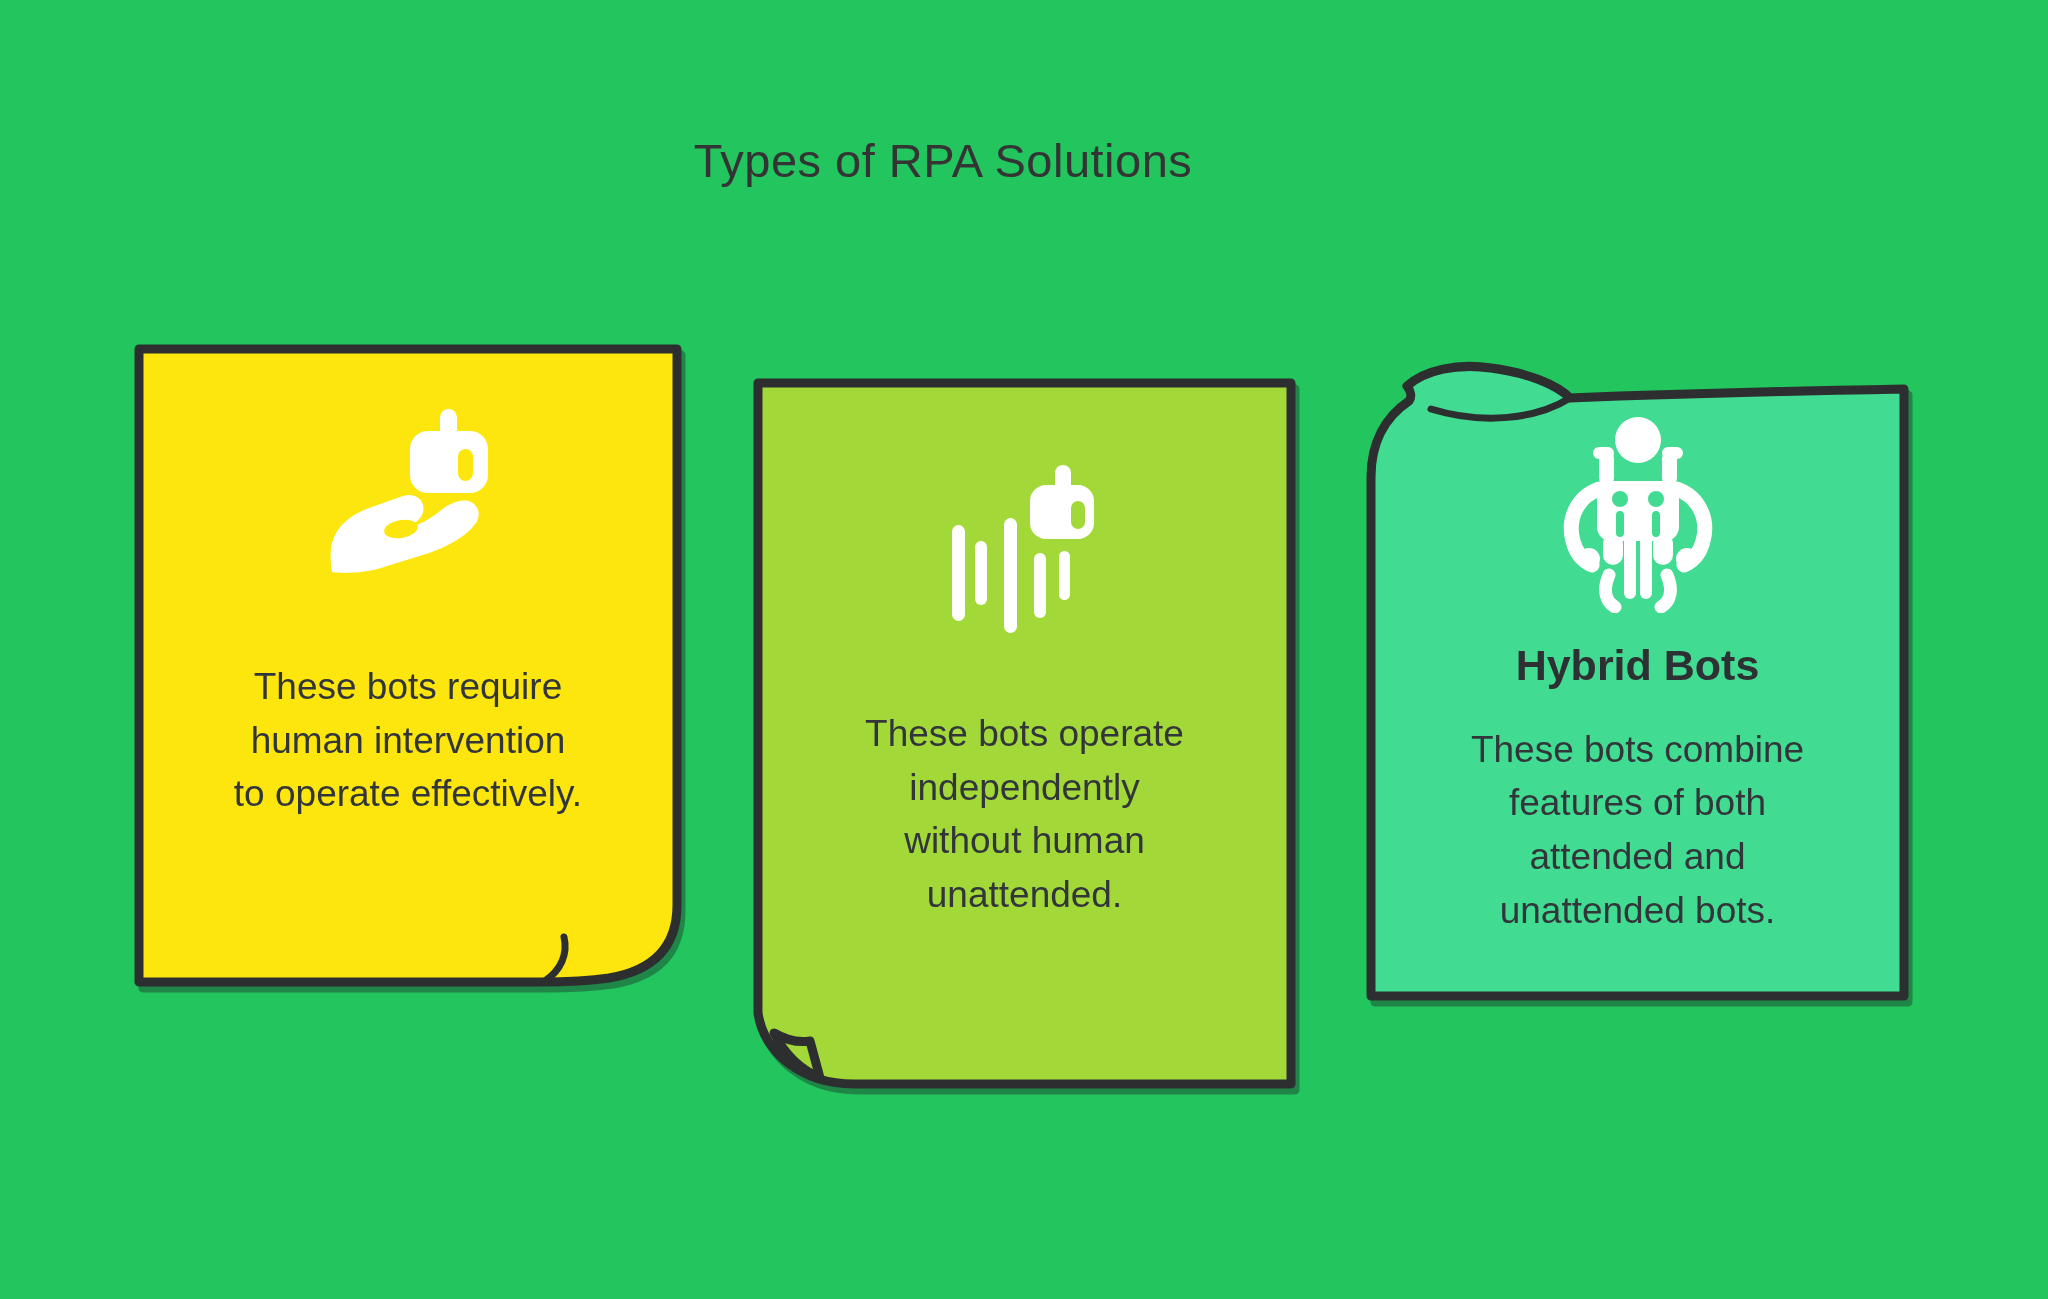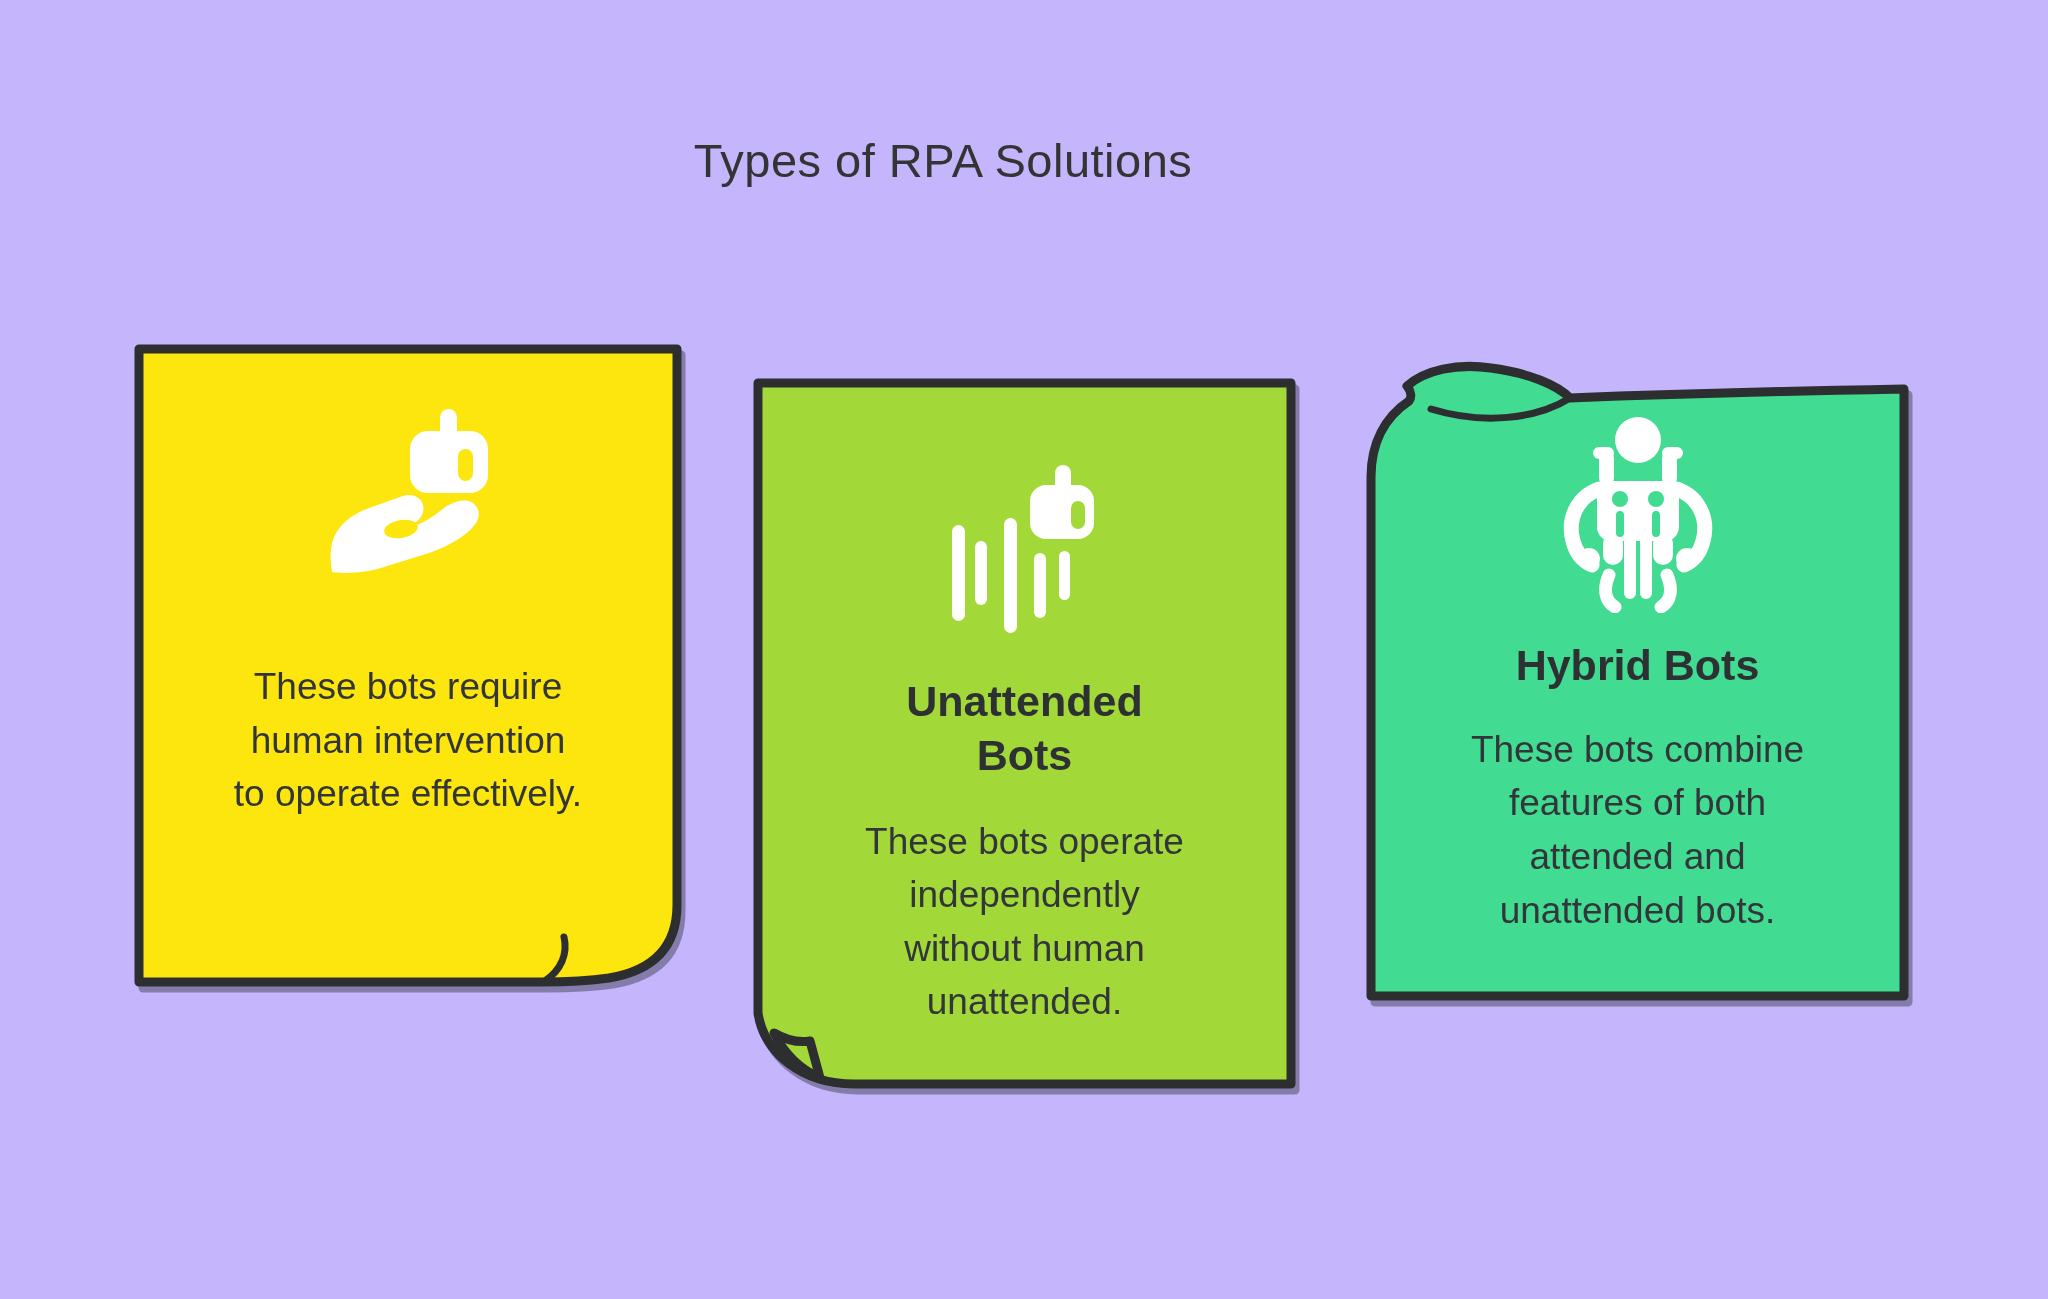--- a/index.html
+++ b/index.html
@@ -59,21 +59,21 @@
     font-size:37px;line-height:1.45;
     color:#32363A;
     max-width:352px;
   }
   .card-unattended .card-desc{margin-top:32px;max-width:340px;}
   .card-hybrid .card-desc{}
 </style>
 </head>
 <body>
 
-<div class="canvas" style="background: #c4b5fd;">
+<div class="canvas" style="background: #22c55e;">
 
   <h1 class="main-title">Types of RPA Solutions</h1>
 
   <section class="card card-attended">
     <svg class="card-bg" viewBox="0 0 550 644" aria-hidden="true">
       <path class="note" d="M6,6 H544 V562 C544,606 518,628 476,635 C455,638 434,639 410,639 L6,639 Z" fill="#FDE60D"></path>
       <path class="curl" d="M412,638 C428,627 435,611 431,594"></path>
     </svg>
     <div class="card-content">
       <svg class="icon" width="160" height="165" viewBox="0 0 160 165" aria-hidden="true">
@@ -104,21 +104,20 @@
           <rect x="0" y="60" width="13" height="96" rx="6.5"></rect>
           <rect x="23" y="76" width="12" height="64" rx="6"></rect>
           <rect x="52" y="53" width="13" height="115" rx="6.5"></rect>
           <rect x="103" y="0" width="16" height="30" rx="8"></rect>
           <rect x="78" y="20" width="64" height="54" rx="16"></rect>
           <rect x="82" y="88" width="12" height="65" rx="6"></rect>
           <rect x="107" y="86" width="11" height="49" rx="5.5"></rect>
         </g>
         <rect x="119" y="36" width="14" height="28" rx="7" fill="#A2D938"></rect>
       </svg>
-      <h2 class="card-title">Unattended Bots</h2>
       <p class="card-desc">These bots operate independently without human unattended.</p>
     </div>
   </section>
 
   <section class="card card-hybrid">
     <svg class="card-bg" viewBox="0 0 545 643" aria-hidden="true">
       <path class="note" d="M6,637 L6,118 C6,84 20,58 44,42 C47,38 46,32 42,27
                C60,11 92,4 126,9 C164,14 192,26 205,39
                C310,35 430,32 539,30 L539,637 Z" fill="#41DB92"></path>
       <path class="curl" d="M205,39 C172,60 118,66 66,50"></path>

